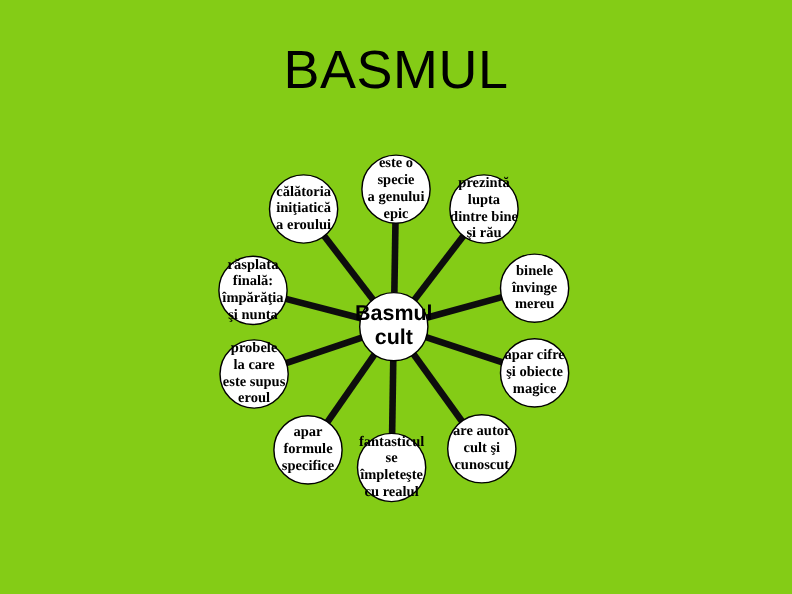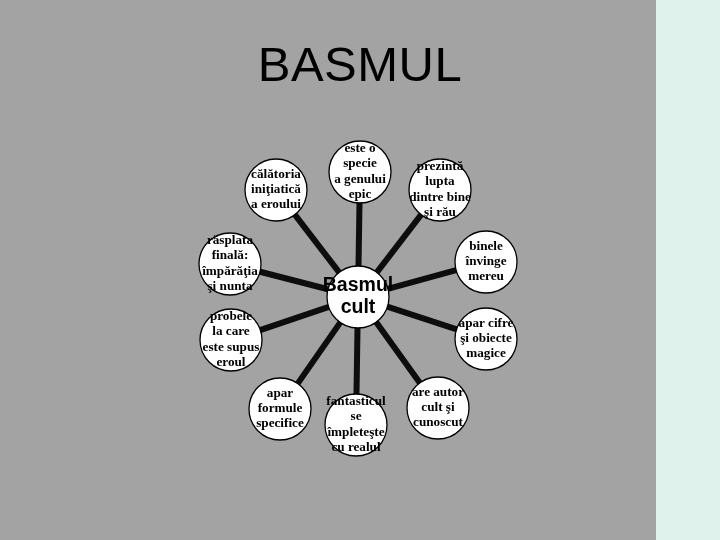--- a/index.html
+++ b/index.html
@@ -9,23 +9,23 @@
   }
   body {
     width: 720px;
     height: 540px;
     background: #dff3ec;
     font-family: "Liberation Sans", sans-serif;
     overflow: hidden;
   }
   #slide {
     position: relative;
-    width: 656px;
+    width: 720px;
     height: 540px;
-    background: #a3a3a3;
+    background: #84cc16;
   }
   #page-title {
     position: absolute;
     left: 0;
     top: 36px;
     width: 720px;
     text-align: center;
     font-family: "Liberation Sans", sans-serif;
     font-weight: 400;
     font-size: 49px;

